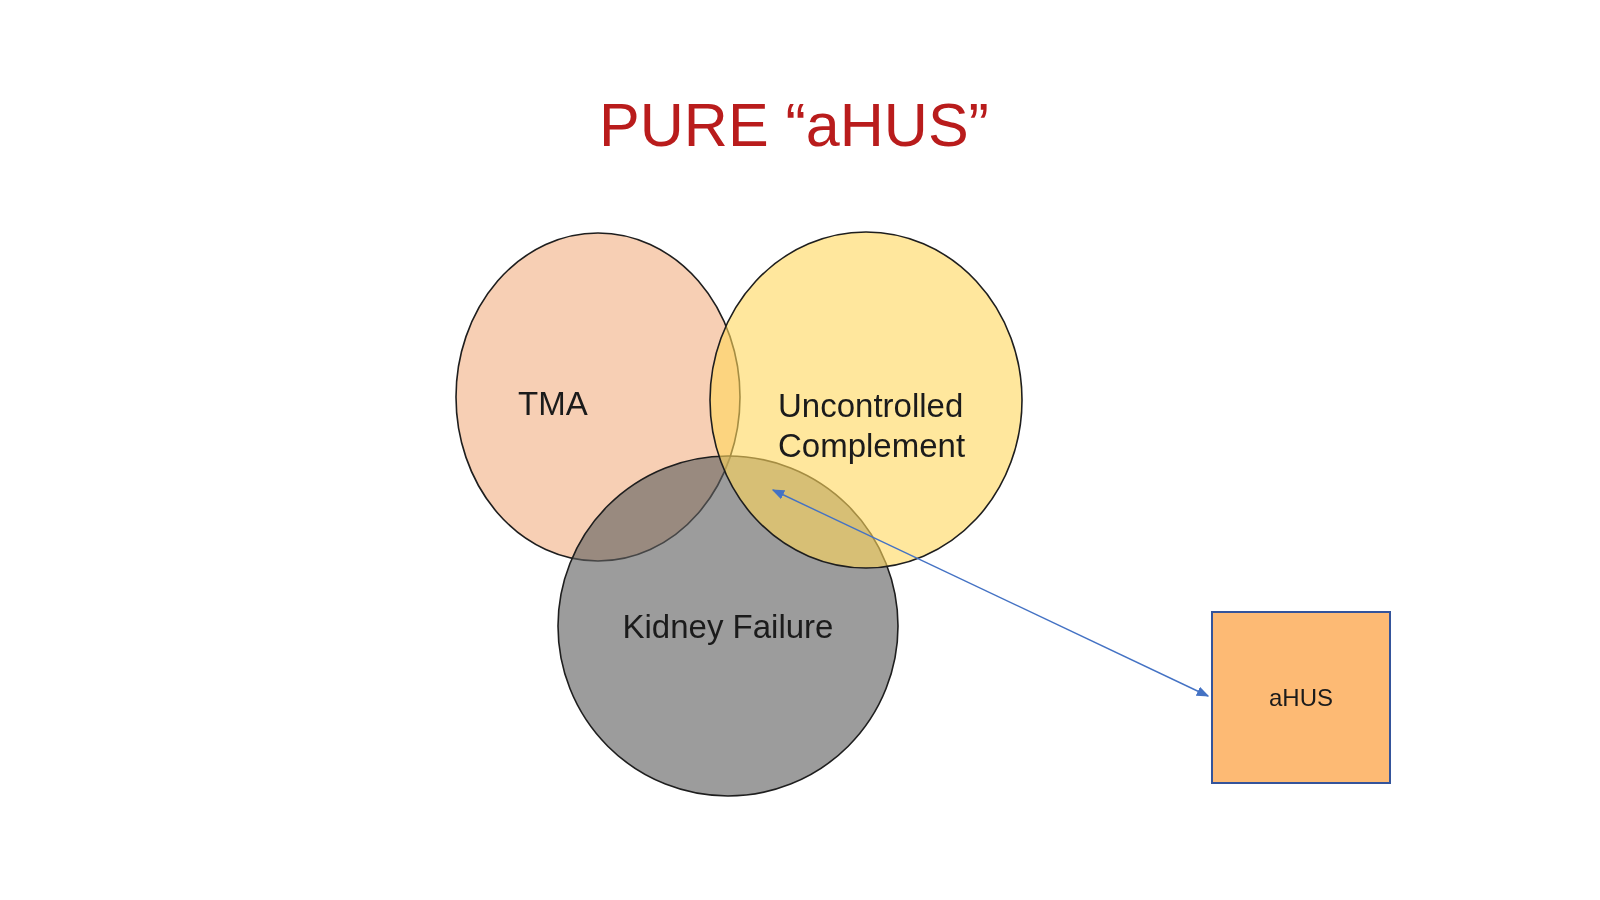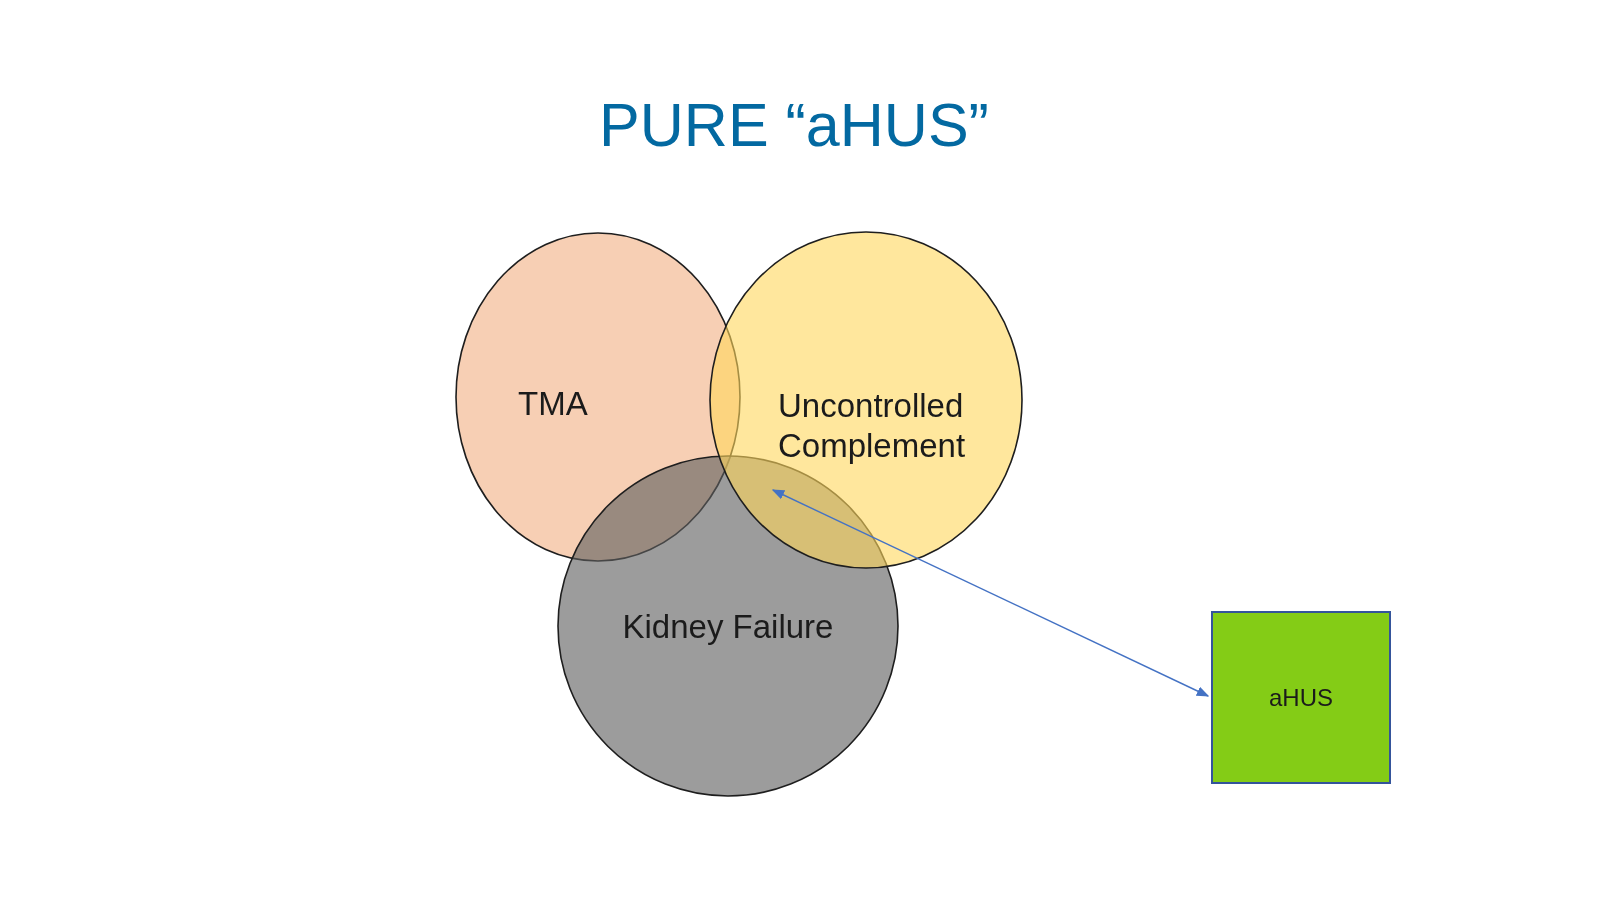--- a/index.html
+++ b/index.html
@@ -47,36 +47,36 @@
     fill: none;
   }
   .ahus-box {
     position: absolute;
     left: 1211px;
     top: 611px;
     width: 180px;
     height: 173px;
     box-sizing: border-box;
     border: 2px solid #34549B;
-    background: #84cc16;
+    background: #fdba74;
     display: flex;
     align-items: center;
     justify-content: center;
   }
   .ahus-box-label {
     font-size: 24px;
     color: #1b1b1b;
   }
 </style>
 </head>
 <body>
 
 <div class="slide">
 
-  <div class="slide-title" style="color: #0369a1;">PURE “aHUS”</div>
+  <div class="slide-title" style="color: #b91c1c;">PURE “aHUS”</div>
 
   <svg class="venn-svg" viewBox="0 0 1600 900">
     <defs>
       <marker id="arrowhead" markerWidth="9" markerHeight="7" refX="8" refY="3.5" orient="auto-start-reverse" markerUnits="strokeWidth">
         <path d="M0,0 L9,3.5 L0,7 Z" style="fill: rgb(68, 114, 196);"></path>
       </marker>
     </defs>
 
     <ellipse cx="598" cy="397" rx="142" ry="164" fill-opacity="0.5" fill="#EF9F69"></ellipse>
 

